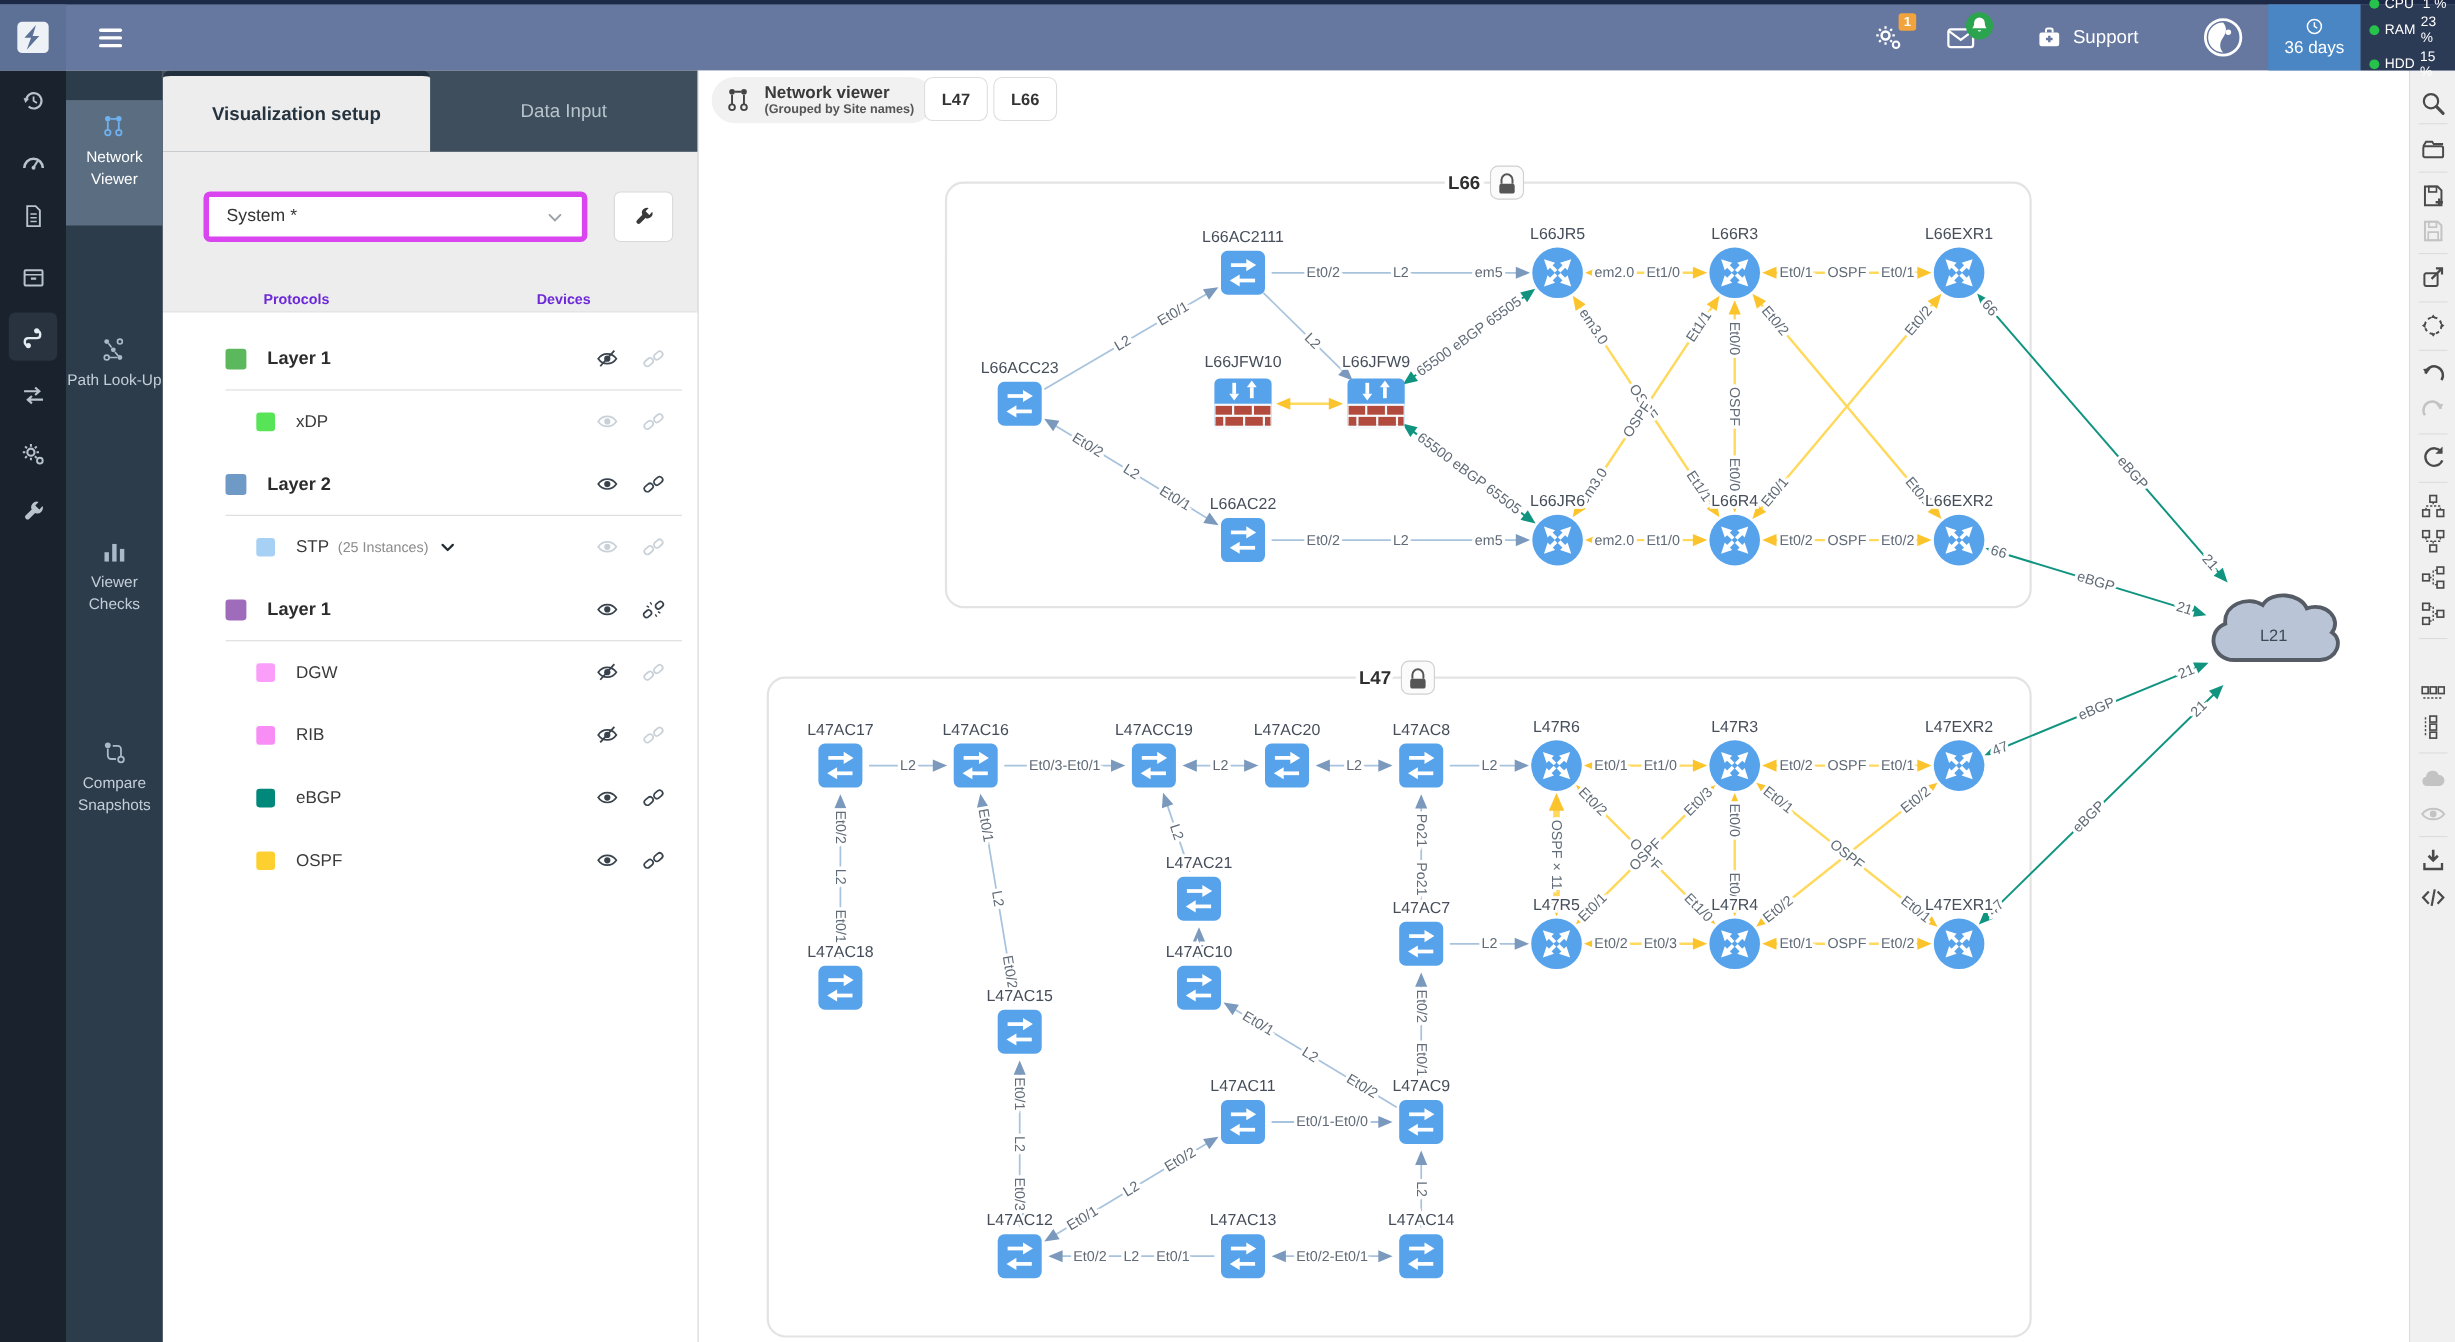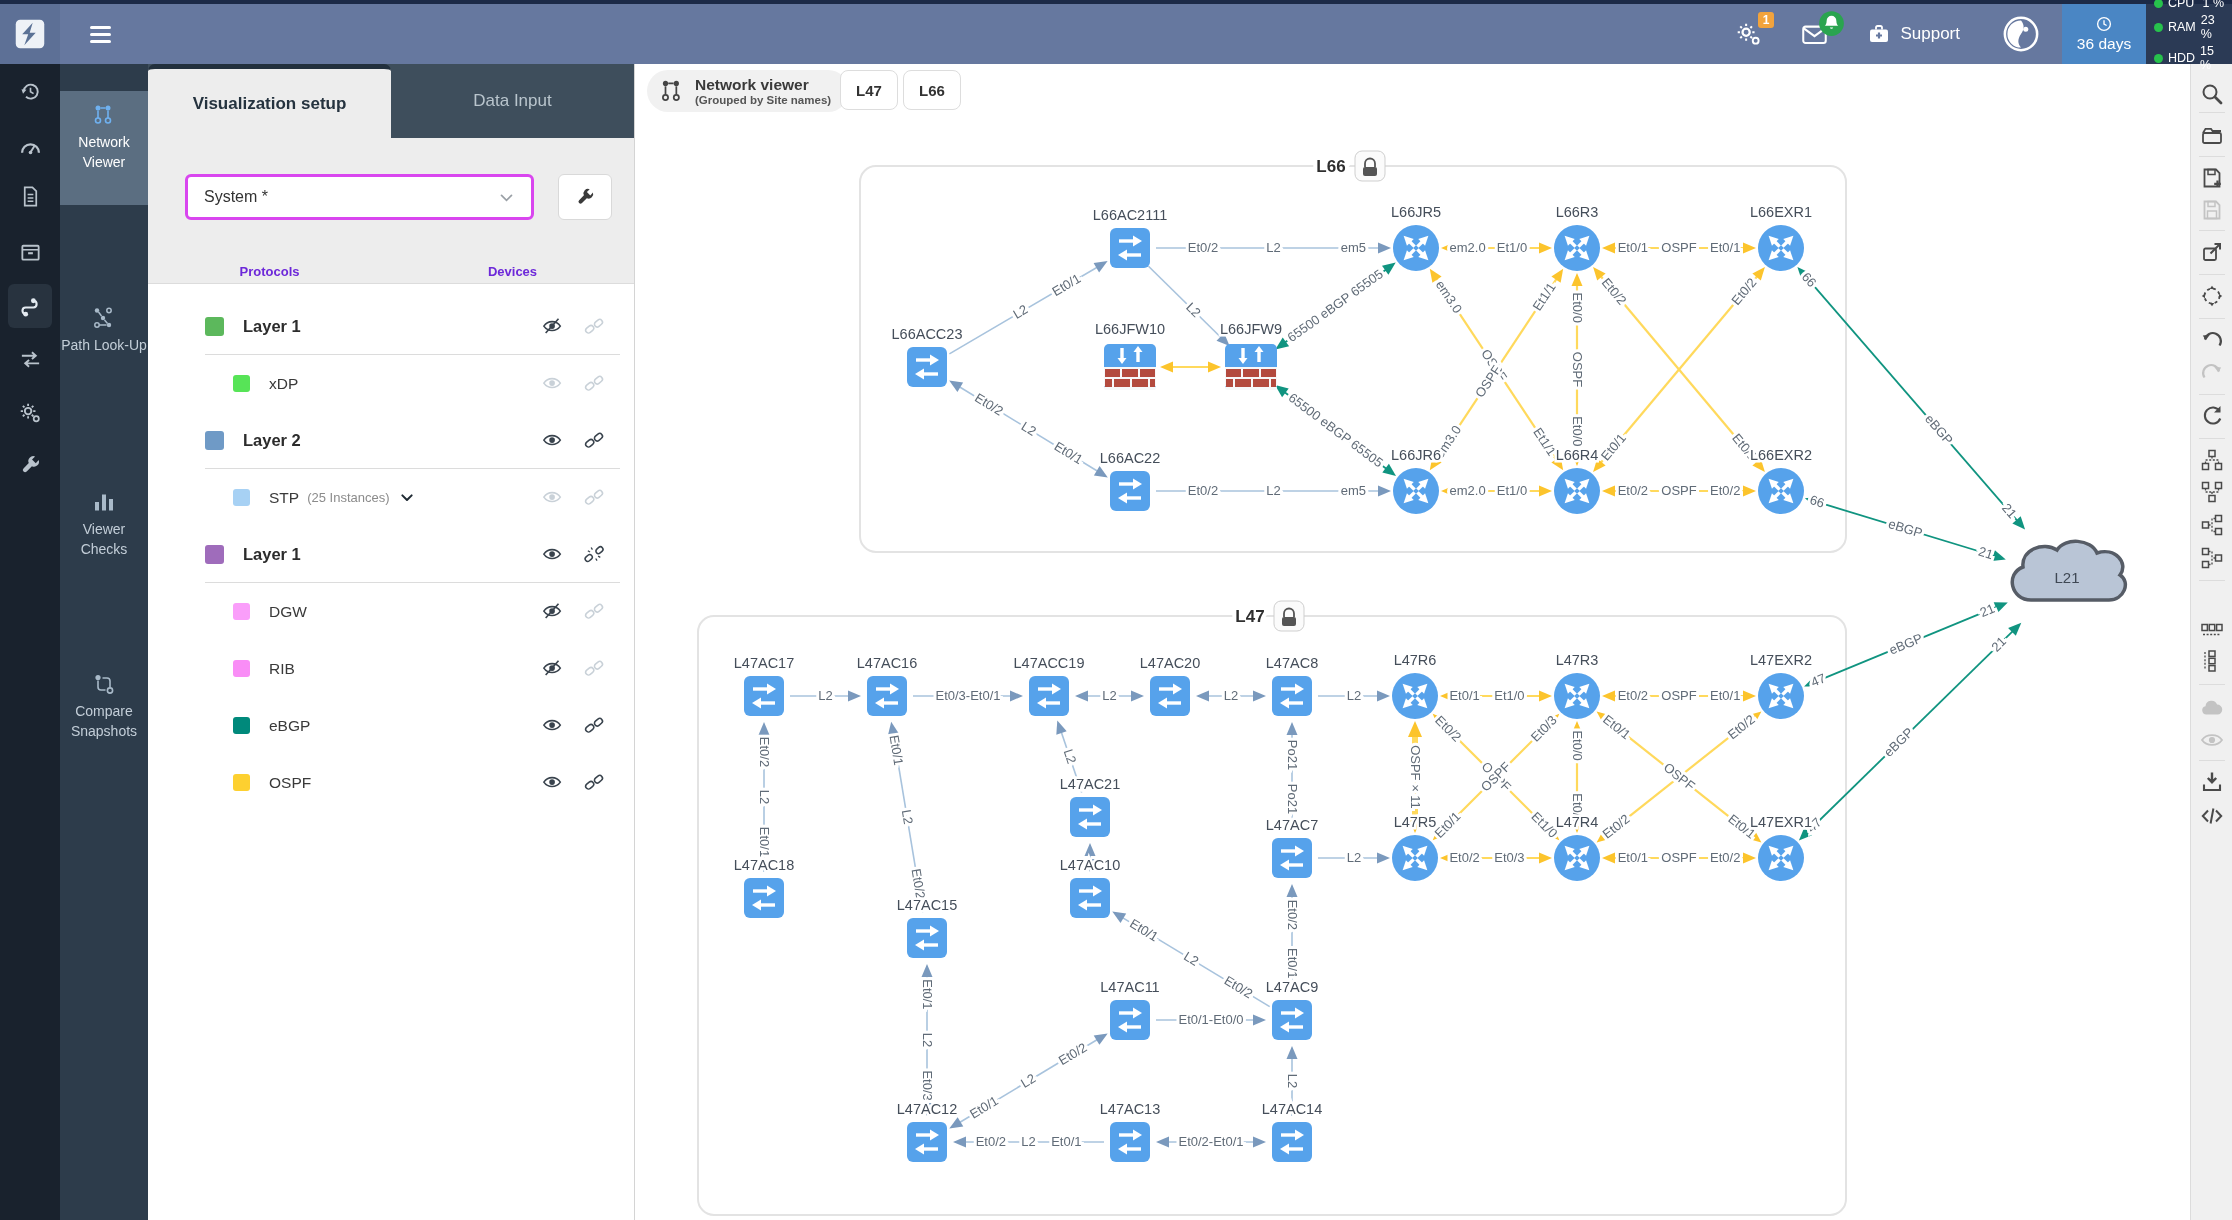--- a/index.html
+++ b/index.html
@@ -11,21 +11,21 @@
   .logo-tile{width:60px;height:60px;background:#5d7096;display:flex;align-items:center;justify-content:center}
   .logo-tile svg{width:36px;height:36px}
   .hamburger{margin-left:26px;background:none;border:none;padding:4px;cursor:pointer}
   .hamburger span{display:block;width:21px;height:3px;background:#fff;border-radius:2px;margin:4px 0}
   .topbar-right{margin-left:auto;display:flex;align-items:center;height:60px}
   .tb-icon{position:relative;margin:0 19px;color:#fff;width:27px;height:27px}
   .tb-icon svg{width:27px;height:27px}
   .badge-orange{position:absolute;top:-9px;right:-11px;background:#f2a33c;color:#fff;font-size:12px;
                 font-weight:bold;padding:1px 5px;border-radius:3px;line-height:14px}
   .badge-bell{position:absolute;top:-11px;right:-9px;width:19px;height:19px}
-  .tb-support{display:flex;align-items:center;color:#fff;font-size:17px;margin:0 20px;gap:9px}
+  .tb-support{display:flex;align-items:center;color:#fff;font-size:17px;margin:0 36px;gap:9px}
   .tb-support svg{width:24px;height:24px}
   .tb-logo{width:38px;height:38px;margin:0 22px}
   .tb-days{width:84px;height:60px;background:#4a86c4;color:#fff;display:flex;flex-direction:column;
            align-items:center;justify-content:center;font-size:15.5px;gap:2px}
   .tb-days svg{width:18px;height:18px}
   .tb-stats{width:86px;height:60px;background:#2b3a55;color:#fff;font-size:12.5px;display:flex;
             flex-direction:column;justify-content:center;padding:0 8px;box-sizing:border-box;gap:3px}
   .stat-row{display:flex;align-items:center;gap:5px}
   .dot{width:9px;height:9px;border-radius:50%;background:#27c24c;flex:none}
   .stat-val{margin-left:auto}
@@ -43,21 +43,21 @@
   .nic{width:24px;height:24px;margin:2px auto 5px;display:block;color:#a9bac9}
   .nav-item.active .nic{color:#6fb1f0}
   
   .panel{position:absolute;left:148px;top:64px;width:487px;height:1156px;background:#ededed;
          border-right:1px solid #d4d4d4;box-sizing:border-box;z-index:10}
   .panel-tabs{height:74px;background:#3e4e5c;display:flex}
   .ptab{flex:1;display:flex;align-items:center;justify-content:center;font-size:17px;color:#b9c5cd;cursor:pointer}
   .ptab.active{background:#ededed;color:#25333f;font-weight:bold;border-top:5px solid #22303d;
                border-radius:7px 7px 0 0;box-sizing:border-box}
   .select-row{display:flex;gap:24px;padding:36px 0 0 37px}
-  .select{width:349px;height:46px;background:#fff;border:3px solid #d946ef;border-radius:6px;display:flex;
+  .select{width:349px;height:46px;background:#fff;border:5px solid #d946ef;border-radius:6px;display:flex;
           align-items:center;padding:0 16px;font-size:16px;color:#333;box-sizing:border-box;cursor:pointer}
   .select .chev{margin-left:auto;color:#9aa0a6;width:17px;height:17px}
   .wrench-btn{width:54px;height:46px;background:#fff;border:1px solid #d9d9d9;border-radius:6px;display:flex;
               align-items:center;justify-content:center;color:#3a3a3a;cursor:pointer}
   .wrench-btn svg{width:21px;height:21px}
   .subtabs{display:flex;margin-top:44px;position:relative;height:34px}
   .stab{flex:1;text-align:center;font-weight:bold;font-size:13px;color:#6d28d9;cursor:pointer}
   .underline{position:absolute;left:19px;top:30px;width:227px;height:7px;background:#6e87ad;border-radius:4px}
   .plist{position:absolute;left:0;right:0;top:219px;bottom:0;background:#ffffff;border-top:1px solid #dcdcdc;
          padding-top:14px}

